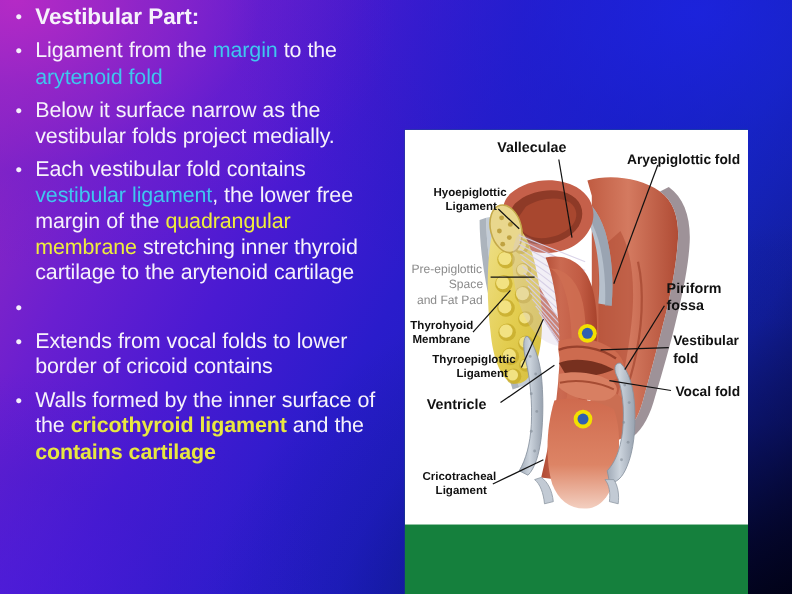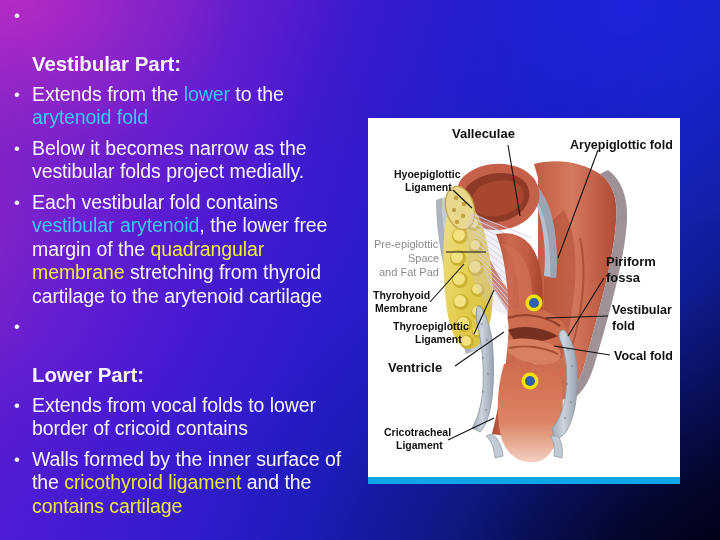--- a/index.html
+++ b/index.html
@@ -107,35 +107,34 @@
     flex: 1 1 auto;
     color: #f6f2fb;
     font-size: 19.5px;
     line-height: 23.5px;
     letter-spacing: -0.1px;
     word-spacing: 0.2px;
   }
   .bullet-text.heading {
     font-weight: bold;
     font-size: 20.5px;
-    margin-top: 48px;
   }
 
   .hl-cyan { color: #3fc7ee; }
   .hl-yellow { color: #eeee3c; }
-  .hl-yellow2 { color: #e8e840; }
+  .hl-yellow2 { color: #e8e840; font-weight: bold; }
 
   
   .figure-panel {
     position: absolute;
     left: 368px;
     top: 118px;
     width: 312px;
-    height: 366px;
-    background: #0ea5e9;
+    height: 423px;
+    background: #15803d;
     z-index: 6;
     overflow: hidden;
     text-decoration: underline;
   }
   .figure-panel svg {
     display: block;
     width: 312px;
     height: 359px;
   }
   .fig-label {
@@ -162,36 +161,35 @@
 
   <div class="text-col">
 
     <div class="bullet-row">
       <span class="bullet-dot">•</span>
       <span class="bullet-text heading"><span>Vestibular Part:</span></span>
     </div>
 
     <div class="bullet-row">
       <span class="bullet-dot">•</span>
-      <span class="bullet-text"><span>Extends from the </span><span class="hl-cyan">lower</span><span> to the </span><span class="hl-cyan">arytenoid fold</span></span>
-    </div>
-
-    <div class="bullet-row">
-      <span class="bullet-dot">•</span>
-      <span class="bullet-text"><span>Below it becomes narrow as the vestibular folds project medially.</span></span>
-    </div>
-
-    <div class="bullet-row">
-      <span class="bullet-dot">•</span>
-      <span class="bullet-text"><span> Each vestibular fold contains </span><span class="hl-cyan">vestibular arytenoid</span><span>, the lower free margin of the </span><span class="hl-yellow">quadrangular membrane</span><span> stretching from thyroid cartilage to the arytenoid cartilage</span></span>
-    </div>
-
-    <div class="bullet-row">
-      <span class="bullet-dot">•</span>
-      <span class="bullet-text heading"><span>Lower Part:</span></span>
+      <span class="bullet-text"><span>Ligament from the </span><span class="hl-cyan">margin</span><span> to the </span><span class="hl-cyan">arytenoid fold</span></span>
+    </div>
+
+    <div class="bullet-row">
+      <span class="bullet-dot">•</span>
+      <span class="bullet-text"><span>Below it surface narrow as the vestibular folds project medially.</span></span>
+    </div>
+
+    <div class="bullet-row">
+      <span class="bullet-dot">•</span>
+      <span class="bullet-text"><span> Each vestibular fold contains </span><span class="hl-cyan">vestibular ligament</span><span>, the lower free margin of the </span><span class="hl-yellow">quadrangular membrane</span><span> stretching inner thyroid cartilage to the arytenoid cartilage</span></span>
+    </div>
+
+    <div class="bullet-row">
+      <span class="bullet-dot">•</span>
     </div>
 
     <div class="bullet-row">
       <span class="bullet-dot">•</span>
       <span class="bullet-text"><span>Extends from vocal folds to lower border of cricoid contains</span></span>
     </div>
 
     <div class="bullet-row">
       <span class="bullet-dot">•</span>
       <span class="bullet-text"><span>Walls formed by the inner surface of the </span><span class="hl-yellow2">cricothyroid ligament</span><span> and the </span><span class="hl-yellow2">contains cartilage</span></span>

